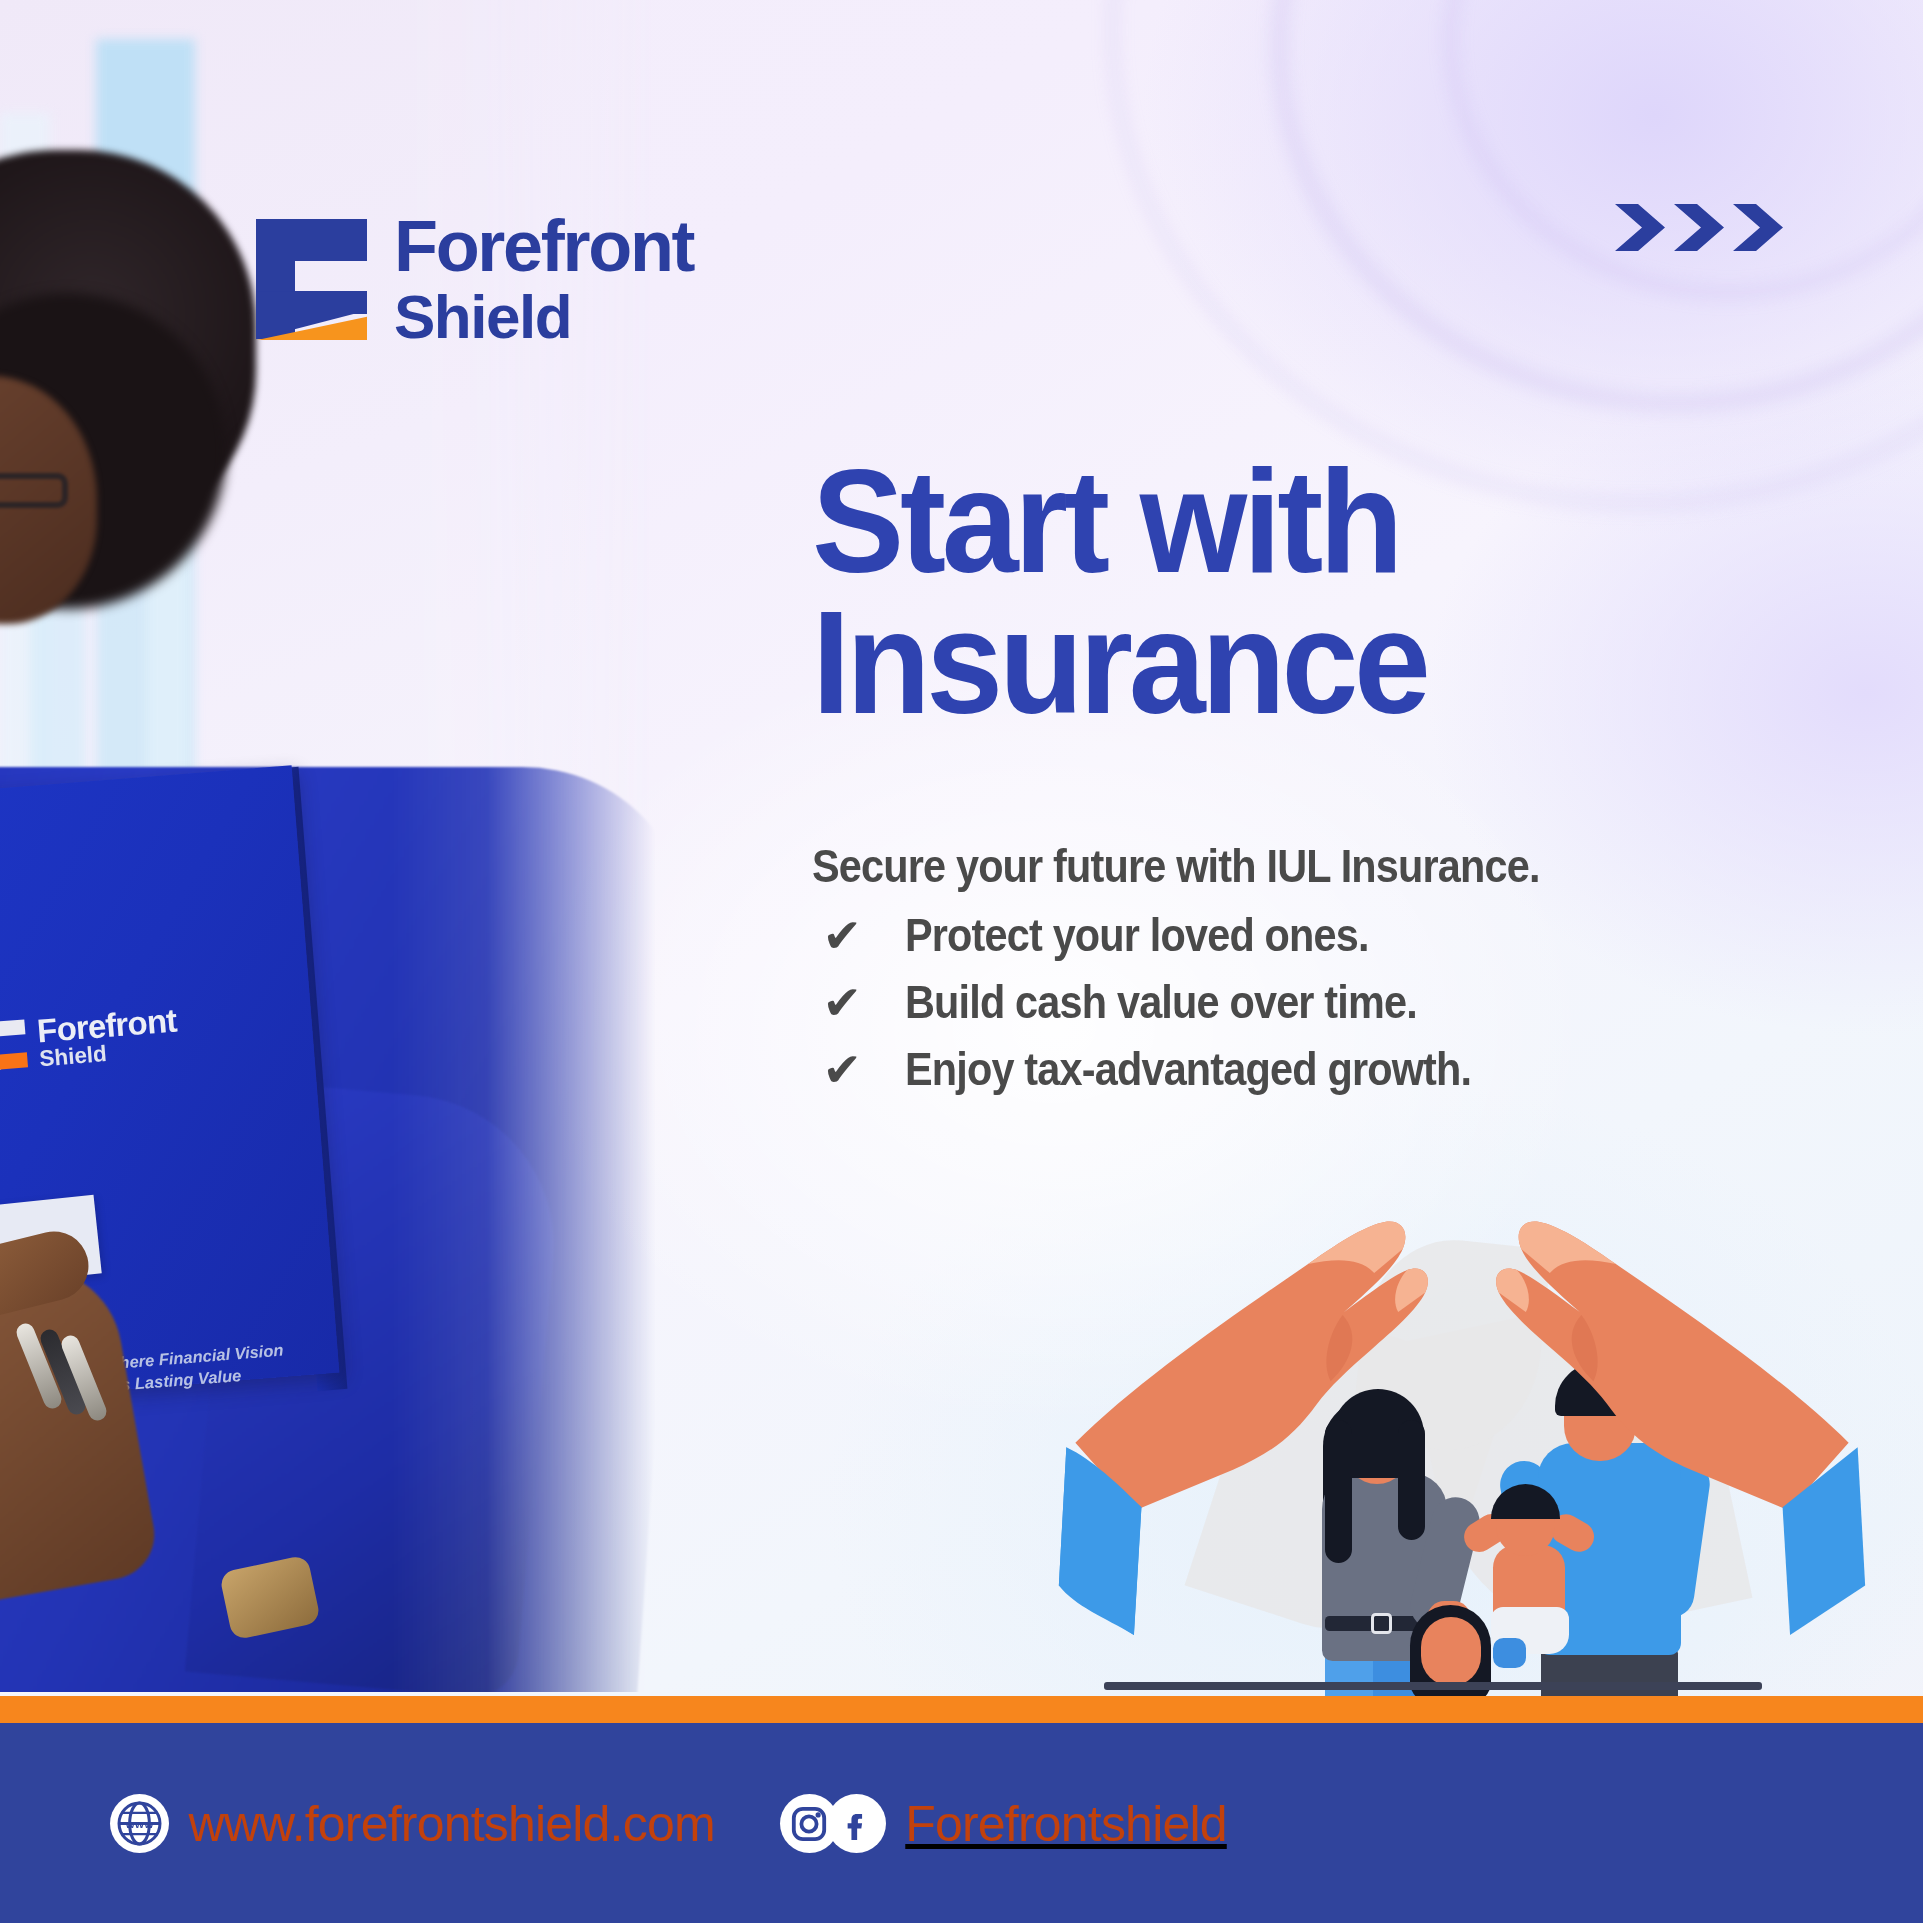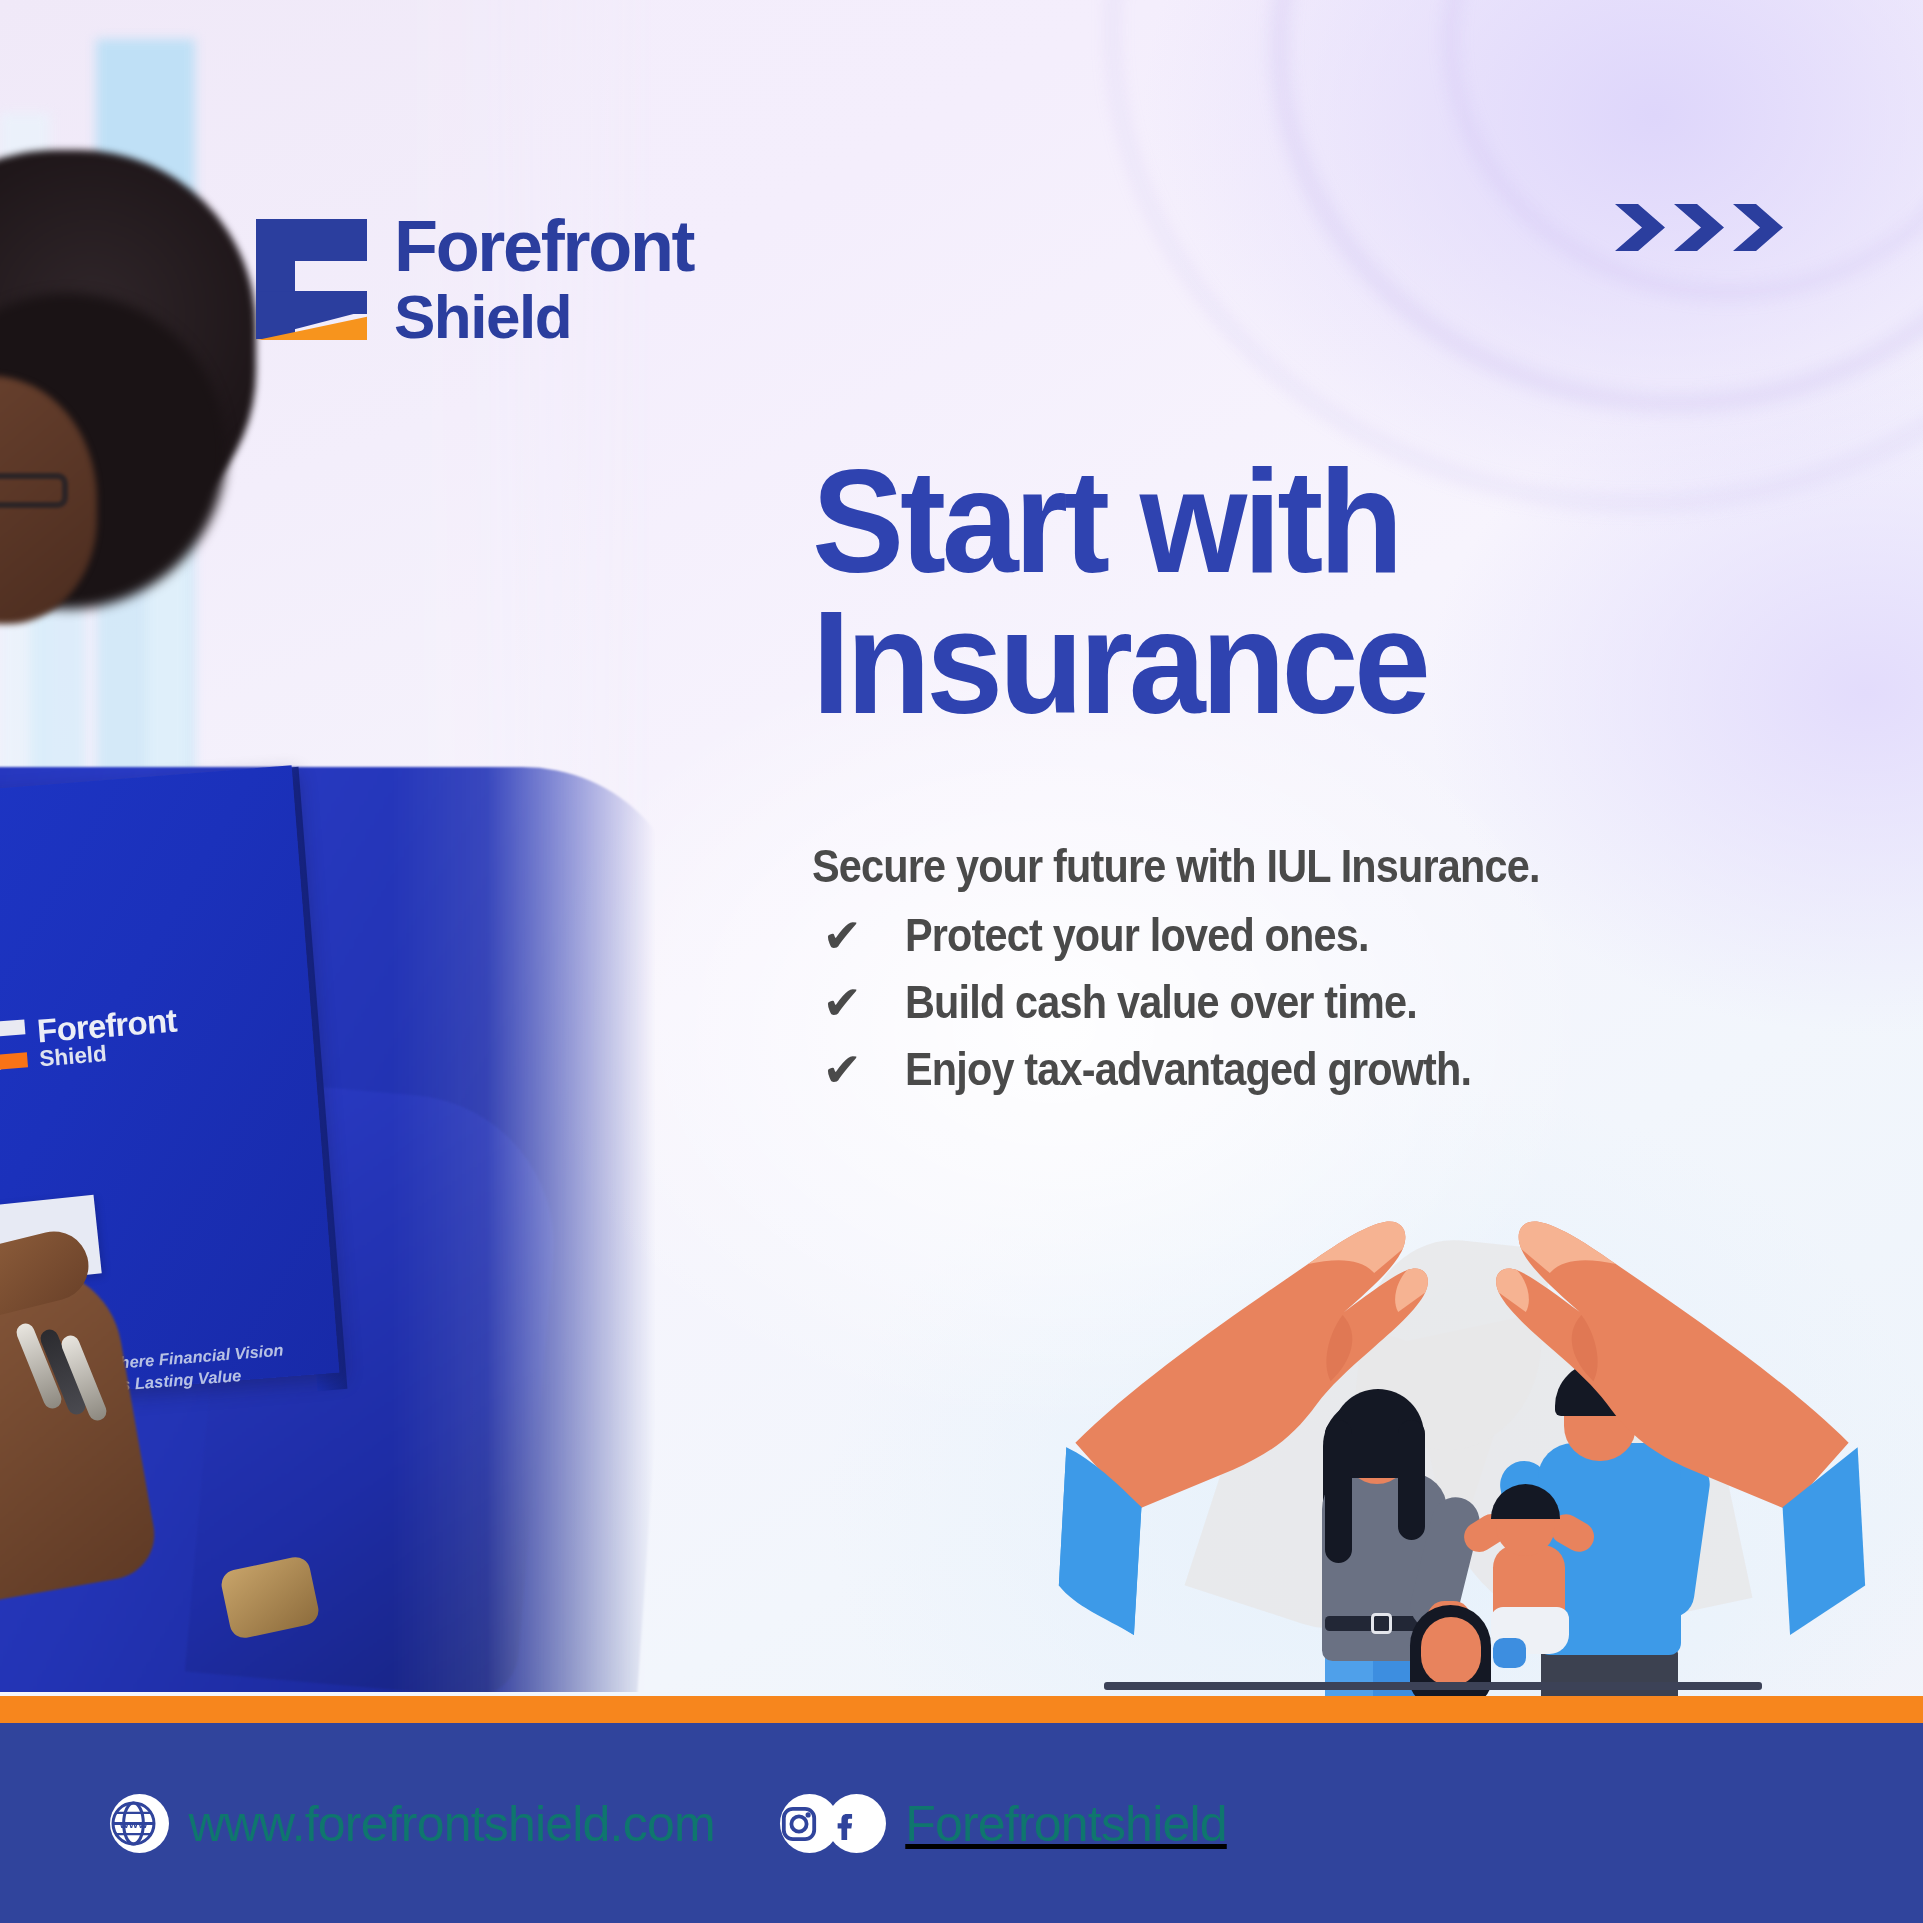--- a/index.html
+++ b/index.html
@@ -242,23 +242,23 @@
 
   
   .band-orange{position:absolute;left:0;bottom:201px;width:1924px;height:27px;background:#f7861d;}
   .band-blue{position:absolute;left:0;bottom:0;width:1924px;height:201px;background:#30449c;}
 
   
   .footer-row{position:absolute;left:0;bottom:0;width:1924px;height:201px;display:flex;align-items:center;}
   .f-item{display:flex;align-items:center;}
   .icon-circle{
     width:59px;height:59px;border-radius:50%;background:#ffffff;
-    display:flex;align-items:center;flex:0 0 59px;
-  }
-  .f-label{color:#0f766e;font-size:50px;font-weight:400;letter-spacing:-0.8px;margin-left:19.5px;white-space:nowrap;}
+    display:flex;align-items:center;justify-content:center;flex:0 0 59px;
+  }
+  .f-label{color:#c2410c;font-size:50px;font-weight:400;letter-spacing:-0.8px;margin-left:19.5px;white-space:nowrap;}
   .social-pair{display:flex;align-items:center;}
   .social-pair .icon-circle:nth-child(2){margin-left:-12px;}
   .wa-pill{
     display:flex;align-items:center;background:#ffffff;border-radius:53px;
     padding:18px 68px 18px 25.6px;margin-left:60px;
   }
   .wa-circle{
     width:63px;height:63px;border-radius:50%;background:#5da22a;flex:0 0 63px;
     display:flex;align-items:center;justify-content:center;
   }

